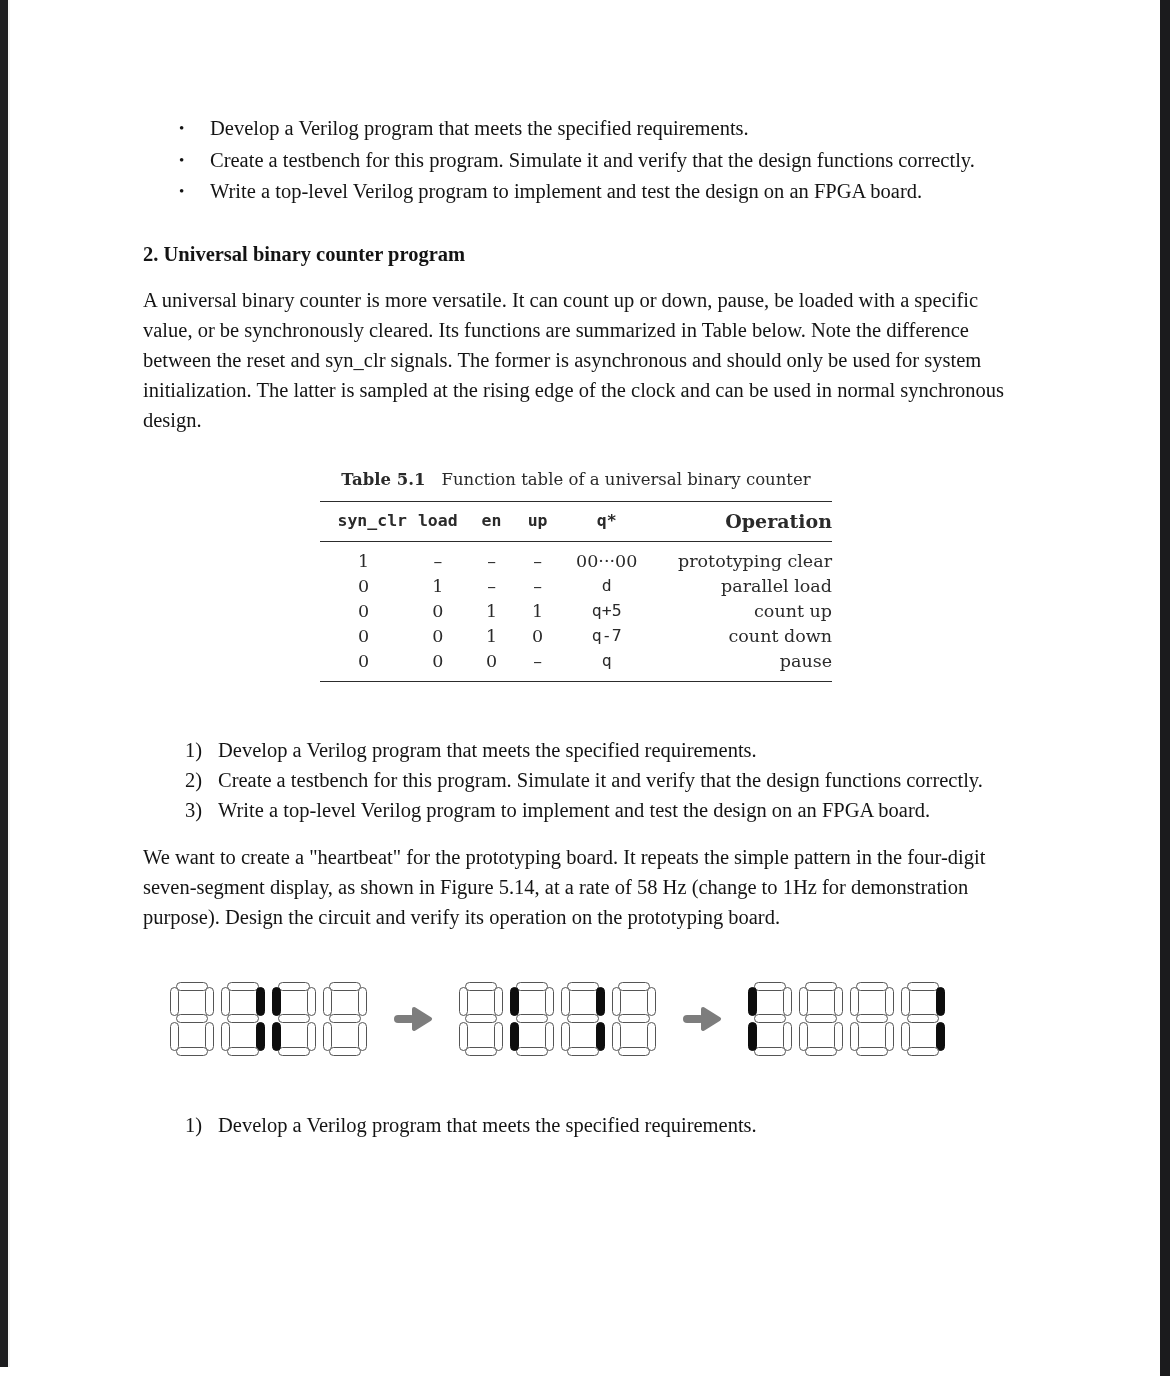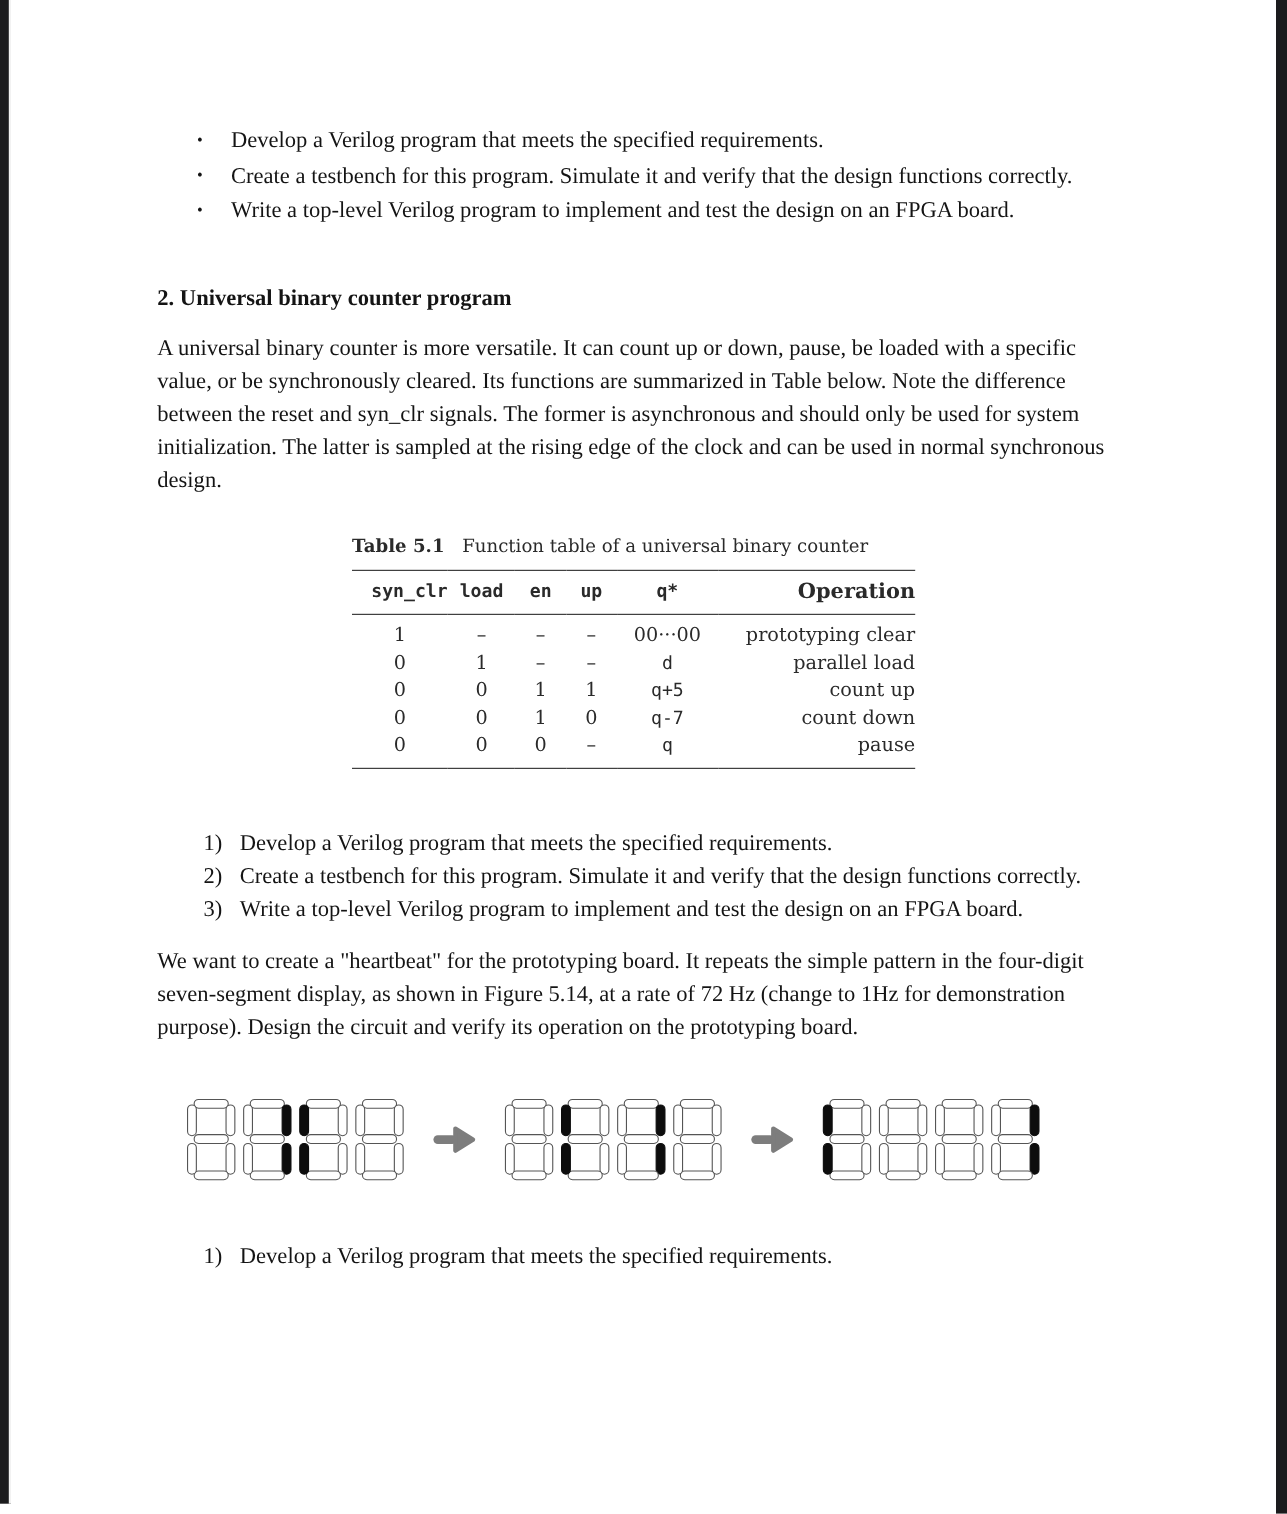--- a/index.html
+++ b/index.html
@@ -21,41 +21,41 @@
   }
   .content {
     position: absolute; left: 143px; top: 86px; width: 888px;
   }
   p { margin: 0; font-size: 20.5px; line-height: 30px; }
   .para { margin-bottom: 0; }
   .design-line { margin-top: 31px; }
   h2 {
     margin: 0; font-size: 20.5px; line-height: 28px; font-weight: bold;
   }
-  .h-sec2 { margin-top: 49px; }
+  .h-sec2 { margin-top: 32px; }
   .h-sec3 { margin-top: 33px; }
   .body-sec2 { margin-top: 17px; }
   .body-sec3 { margin-top: 17px; }
   
   .blist { margin-top: 27px; }
   .blist .item { display: flex; font-size: 20.5px; line-height: 31.5px; }
   .blist .marker {
     width: 31px; margin-left: 36px; flex: 0 0 31px;
     font-size: 15px; line-height: 31.5px;
   }
   .blist .txt { flex: 1; }
   
   .nlist { margin-top: 53px; }
   .nlist .item { display: flex; font-size: 20.5px; line-height: 30px; }
   .nlist .marker { width: 33px; margin-left: 42px; flex: 0 0 33px; }
   .nlist .txt { flex: 1; max-width: 790px; }
   
   .tablewrap { margin-top: 34px; margin-left: 177px; width: 512px; }
   .tcaption {
-    font-family: "DejaVu Serif", serif;
+    text-align: center; font-family: "DejaVu Serif", serif;
     font-size: 16.5px; line-height: 22px; margin-bottom: 10px;
     color: #2a2a2a;
   }
   .tcaption .cap-label { font-weight: bold; margin-right: 16px; }
   table.functab {
     width: 100%; border-collapse: collapse;
     border-top: 1.6px solid #2c2c2c; border-bottom: 1.6px solid #2c2c2c;
     font-size: 18px;
   }
   table.functab th {
@@ -195,21 +195,21 @@
         <span class="marker">2)</span>
         <span class="txt">Create a testbench for this program. Simulate it and verify that the design functions correctly.</span>
       </div>
       <div class="item">
         <span class="marker">3)</span>
         <span class="txt">Write a top-level Verilog program to implement and test the design on an FPGA board.</span>
       </div>
     </div>
 
 
-  <p class="body-sec3">We want to create a "heartbeat" for the prototyping board. It repeats the simple pattern in the four-digit seven-segment display, as shown in Figure 5.14, at a rate of 72 Hz (change to 1Hz for demonstration purpose). Design the circuit and verify its operation on the prototyping board.</p>
+  <p class="body-sec3">We want to create a "heartbeat" for the prototyping board. It repeats the simple pattern in the four-digit seven-segment display, as shown in Figure 5.14, at a rate of 58 Hz (change to 1Hz for demonstration purpose). Design the circuit and verify its operation on the prototyping board.</p>
 
   <div class="figure" id="segment-figure">
       <div class="frame">
         <div class="digit">
           <div class="seg seg-a"></div>
           <div class="seg seg-b"></div>
           <div class="seg seg-c"></div>
           <div class="seg seg-d"></div>
           <div class="seg seg-e"></div>
           <div class="seg seg-f"></div>

